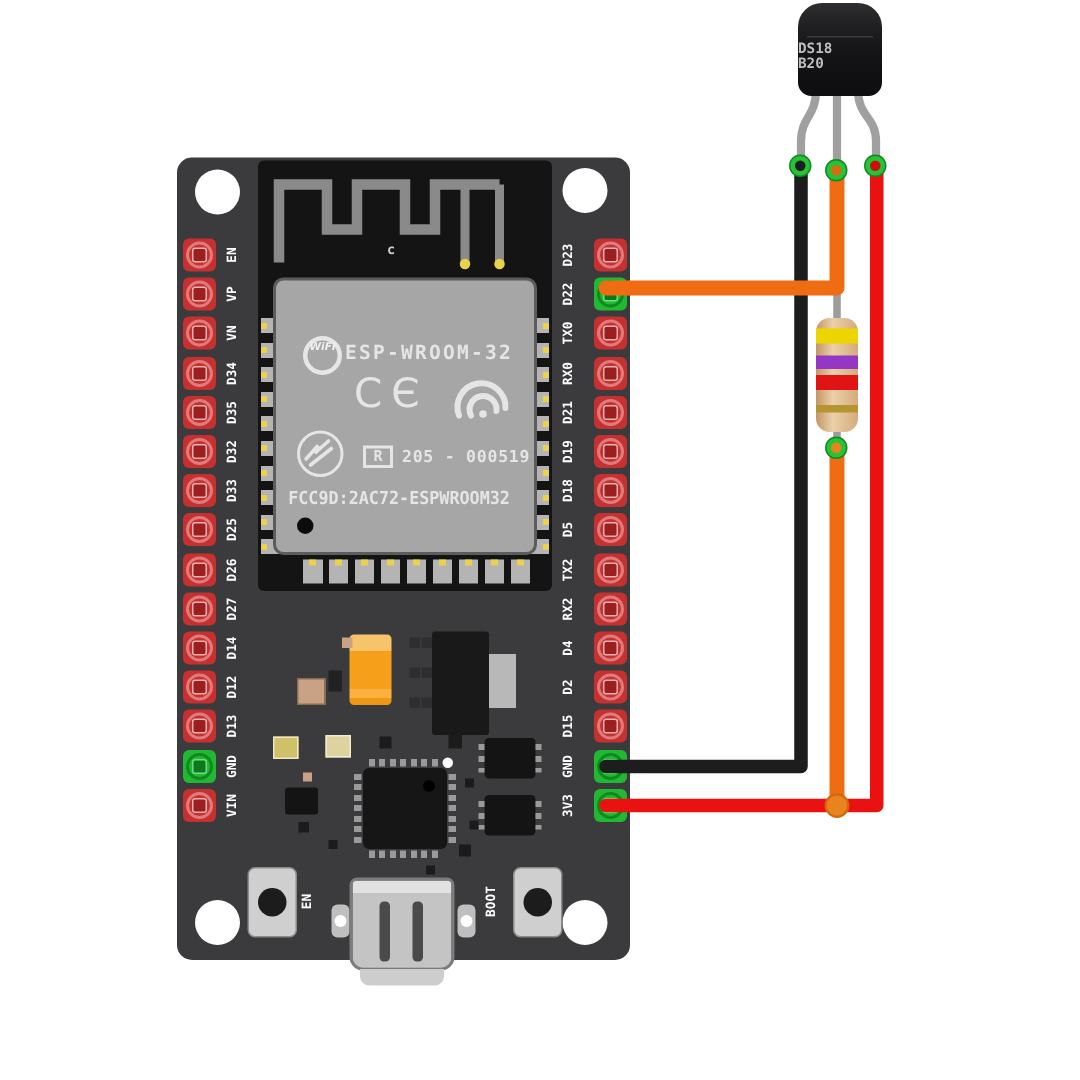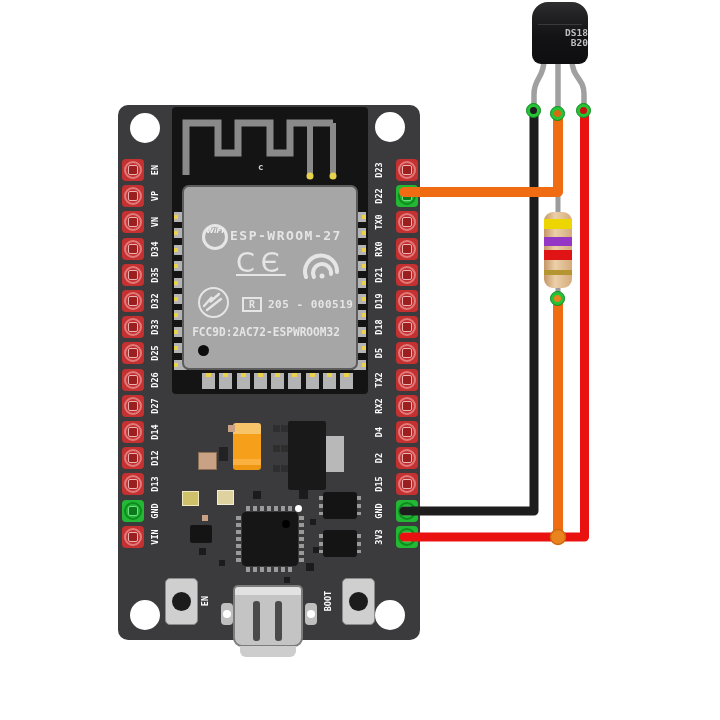--- a/index.html
+++ b/index.html
@@ -27,21 +27,21 @@
   .module{position:absolute;left:54px;top:2px;width:196px;height:287px;background:#141414;border-radius:4px;}
   .cast{position:absolute;}
   .shield{position:absolute;left:10px;top:78px;width:176px;height:185px;background:#a6a6a6;
           border:2px solid #5c5c5c;border-radius:7px;box-sizing:border-box;}
   .wifi-logo{position:absolute;left:18px;top:37px;width:26px;height:26px;border:3px solid #e6e6e6;
              border-radius:50%;box-sizing:border-box;text-align:center;line-height:20px;
              font:bold italic 7px "DejaVu Sans",sans-serif;color:#f0f0f0;}
   .esp-name{position:absolute;left:46px;top:41px;font:bold 13px "DejaVu Sans Mono",monospace;
             color:#e5e5e5;letter-spacing:1.5px;}
   .ce-mark{position:absolute;left:52px;top:60px;font:27px "DejaVu Sans",sans-serif;
-           color:#e5e5e5;letter-spacing:6px;text-decoration:underline;}
+           color:#e5e5e5;letter-spacing:6px;}
   .telec{position:absolute;left:14px;top:100px;width:31px;height:31px;border:2.5px solid #e5e5e5;
          border-radius:50%;box-sizing:border-box;}
   .rbox{position:absolute;left:58px;top:110px;width:20px;height:15px;border:2px solid #e5e5e5;
         box-sizing:border-box;text-align:center;font:bold 10px "DejaVu Sans Mono",monospace;
         color:#e5e5e5;line-height:12px;}
   .certnum{position:absolute;left:84px;top:111px;font:bold 11px "DejaVu Sans Mono",monospace;
            color:#e5e5e5;letter-spacing:.5px;}
   .fccline{position:absolute;left:3px;top:138px;width:170px;font:bold 12px "DejaVu Sans Mono",monospace;
            color:#e5e5e5;letter-spacing:0;text-align:center;transform:scaleX(.93);transform-origin:left;}
   .pin1dot{position:absolute;left:14px;top:158px;width:11px;height:11px;border-radius:50%;background:#0c0c0c;}
@@ -56,21 +56,21 @@
   .btn{position:absolute;width:33px;height:47px;background:#cfcfcf;border:1px solid #8b8b8b;
        border-radius:5px;box-sizing:border-box;}
   .btn::after{content:"";position:absolute;left:6px;top:13px;width:19px;height:19px;border-radius:50%;
        background:#1c1c1c;}
 
   
   .wires{position:absolute;left:0;top:0;z-index:2;}
   .sensor{position:absolute;left:532px;top:2px;width:56px;height:62px;z-index:3;
           background:linear-gradient(180deg,#2f2f31 0%,#232325 18%,#131315 55%,#0e0e10 100%);
           border-radius:16px 16px 9px 9px;}
-  .sensor-label{position:absolute;left:0;top:26px;width:100%;text-align:right;
+  .sensor-label{position:absolute;left:0;top:26px;width:100%;text-align:left;
           font:bold 9.5px "DejaVu Sans Mono",monospace;color:#bfbfbf;line-height:10px;}
   .term{position:absolute;width:15px;height:15px;border-radius:50%;background:#27c337;
         border:1px solid #0f8a20;box-sizing:border-box;z-index:4;}
   .term i{position:absolute;left:3px;top:3px;width:7px;height:7px;border-radius:50%;display:block;}
   .resistor{position:absolute;left:544px;top:212px;width:28px;height:76px;z-index:3;
         background:linear-gradient(90deg,#c49668 0%,#ecd0a8 40%,#d4ab7c 100%);border-radius:9px;}
   .band{position:absolute;left:0;width:100%;}
   .watermark{position:absolute;left:428px;top:650px;font:bold 52px "DejaVu Sans",sans-serif;
         color:#909090;letter-spacing:3px;z-index:1;}
 </style>
@@ -169,21 +169,21 @@
              background:repeating-linear-gradient(180deg,#ecd24b 0 4px,transparent 4px 16.4px);"></div>
       </div>
       <div class="cast" style="left:30px;top:266px;width:156px;height:16px;
            background:repeating-linear-gradient(90deg,#b4b4b4 0 13px,transparent 13px 17.3px);">
         <div style="position:absolute;left:4px;top:0;width:152px;height:4px;
              background:repeating-linear-gradient(90deg,#ecd24b 0 5px,transparent 5px 17.3px);"></div>
       </div>
 
       <div class="shield">
         <div class="wifi-logo">WiFi</div>
-        <div class="esp-name">ESP-WROOM-27</div>
+        <div class="esp-name">ESP-WROOM-32</div>
         <div class="ce-mark">CЄ</div>
         <svg class="abs" style="left:116px;top:62px;" width="44" height="38" viewBox="0 0 44 38">
           <g fill="none" stroke="#e5e5e5" stroke-width="4" stroke-linecap="round">
             <path d="M6,28 A16,16 0 1 1 37,23"></path>
             <path d="M14,28 A9,9 0 1 1 31,25"></path>
             <circle cx="22" cy="27" r="2.5" fill="#e5e5e5" stroke="none"></circle>
           </g>
         </svg>
         <div class="telec">
           <svg width="26" height="26" viewBox="0 0 26 26">

